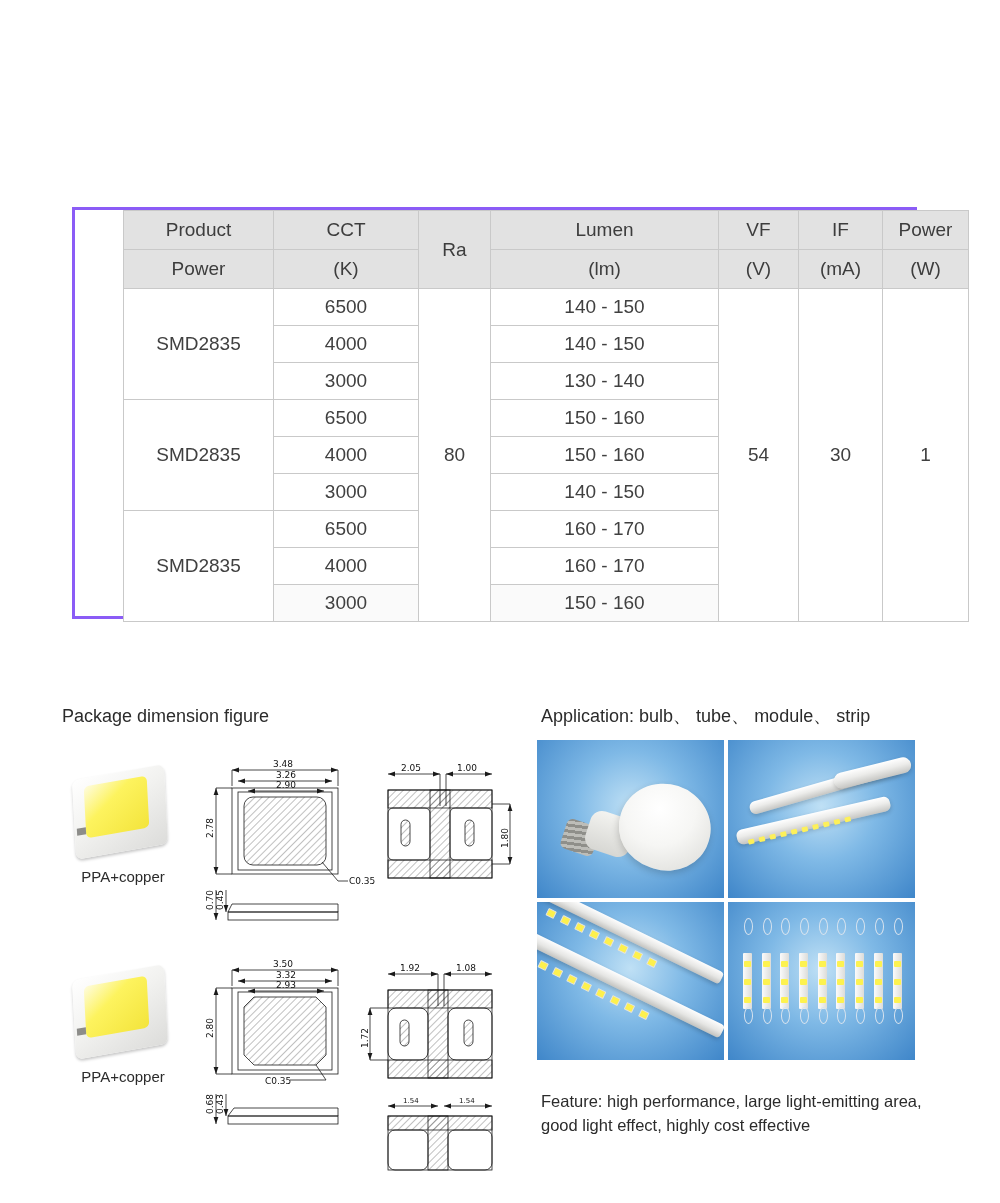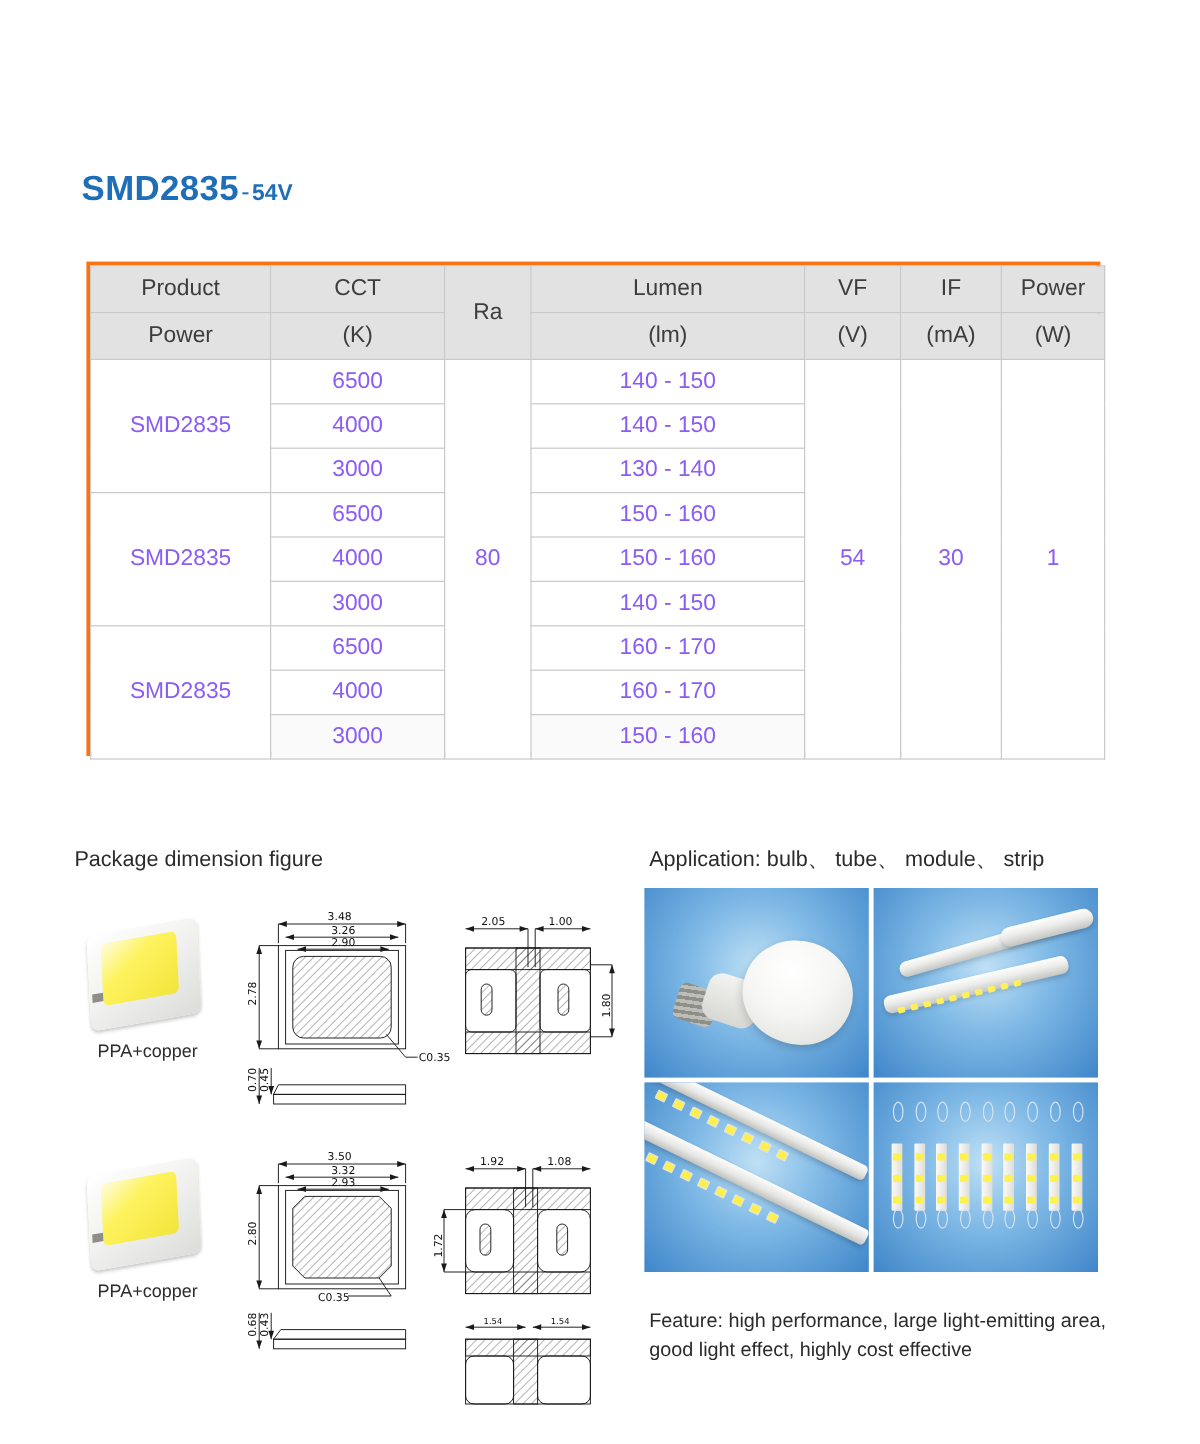--- a/index.html
+++ b/index.html
@@ -34,36 +34,37 @@
     position: absolute; left: 68px; top: 142px;
     white-space: nowrap;
     color: #1f6fb8;
   }
   .prod-title .main { font-size: 29px; font-weight: 700; letter-spacing: 0.3px; }
   .prod-title .sep  { font-size: 21px; font-weight: 400; padding: 0 2px; }
   .prod-title .sub  { font-size: 19px; font-weight: 600; }
 
   
   .table-wrap {
-    position: absolute; left: 72px; top: 218px;
+    position: absolute; left: 72px; top: 207px;
     width: 845px; height: 412px;
-    border: 3px solid #f97316;
+    border: 3px solid #8b5cf6;
     background: #fff;
+    padding-left: 48px;
   }
   table.spec {
     width: 100%; height: 100%;
     border-collapse: collapse;
     table-layout: fixed;
   }
   table.spec th, table.spec td {
     border: 1px solid #c9c9c9;
     text-align: center;
     vertical-align: middle;
     font-size: 19px;
-    color: #8b5cf6;
+    color: #404040;
     font-weight: 400;
     padding: 0;
   }
   table.spec thead th {
     background: #e2e2e2;
     height: 39px;
     font-weight: 400;
     color: #3d3d3d;
   }
   table.spec tbody td { height: 37px; background: #ffffff; }
@@ -221,23 +222,20 @@
     border-radius: 50%;
     background: transparent;
   }
 </style>
 </head>
 <body>
 
 <div class="page">
 
 
-  <div class="prod-title">
-    <span class="main">SMD2835</span><span class="sep">-</span><span class="sub">54V</span>
-  </div>
 
   <div class="table-wrap">
     <table class="spec">
       <colgroup>
         <col class="col-prod">
           <col class="col-cct">
           <col class="col-ra">
         <col class="col-lum">
           <col class="col-vf">
           <col class="col-if">

